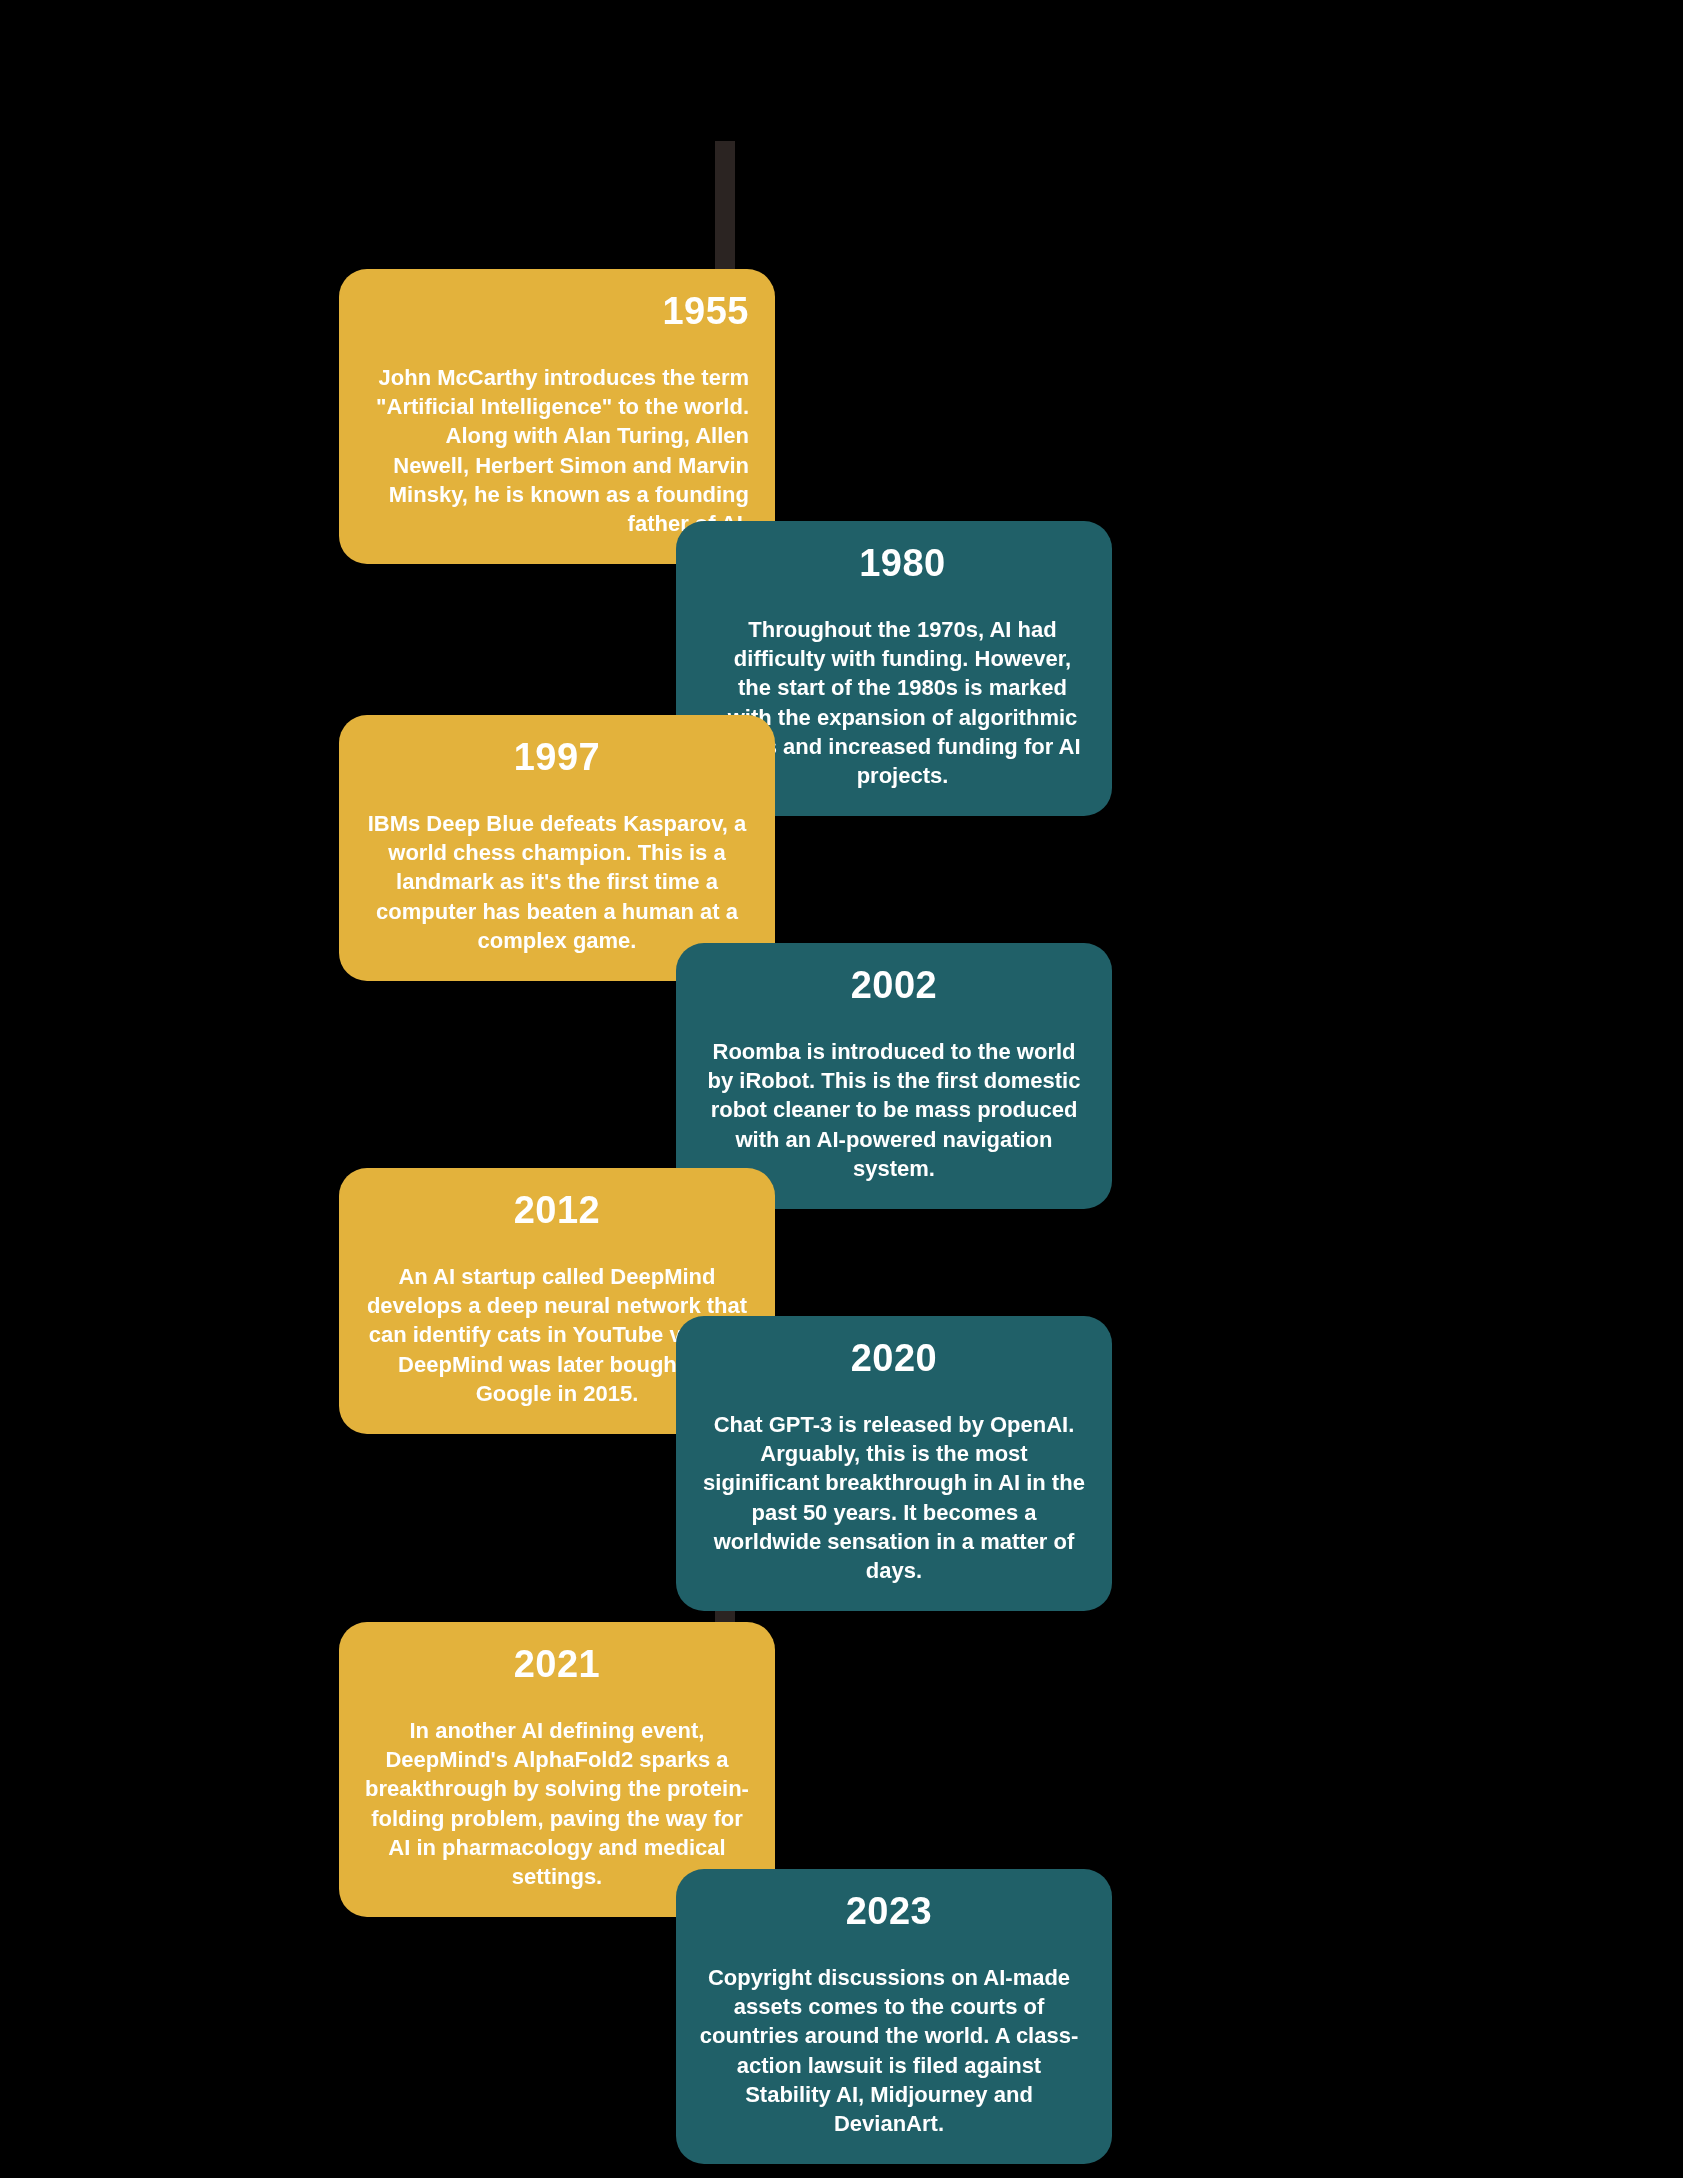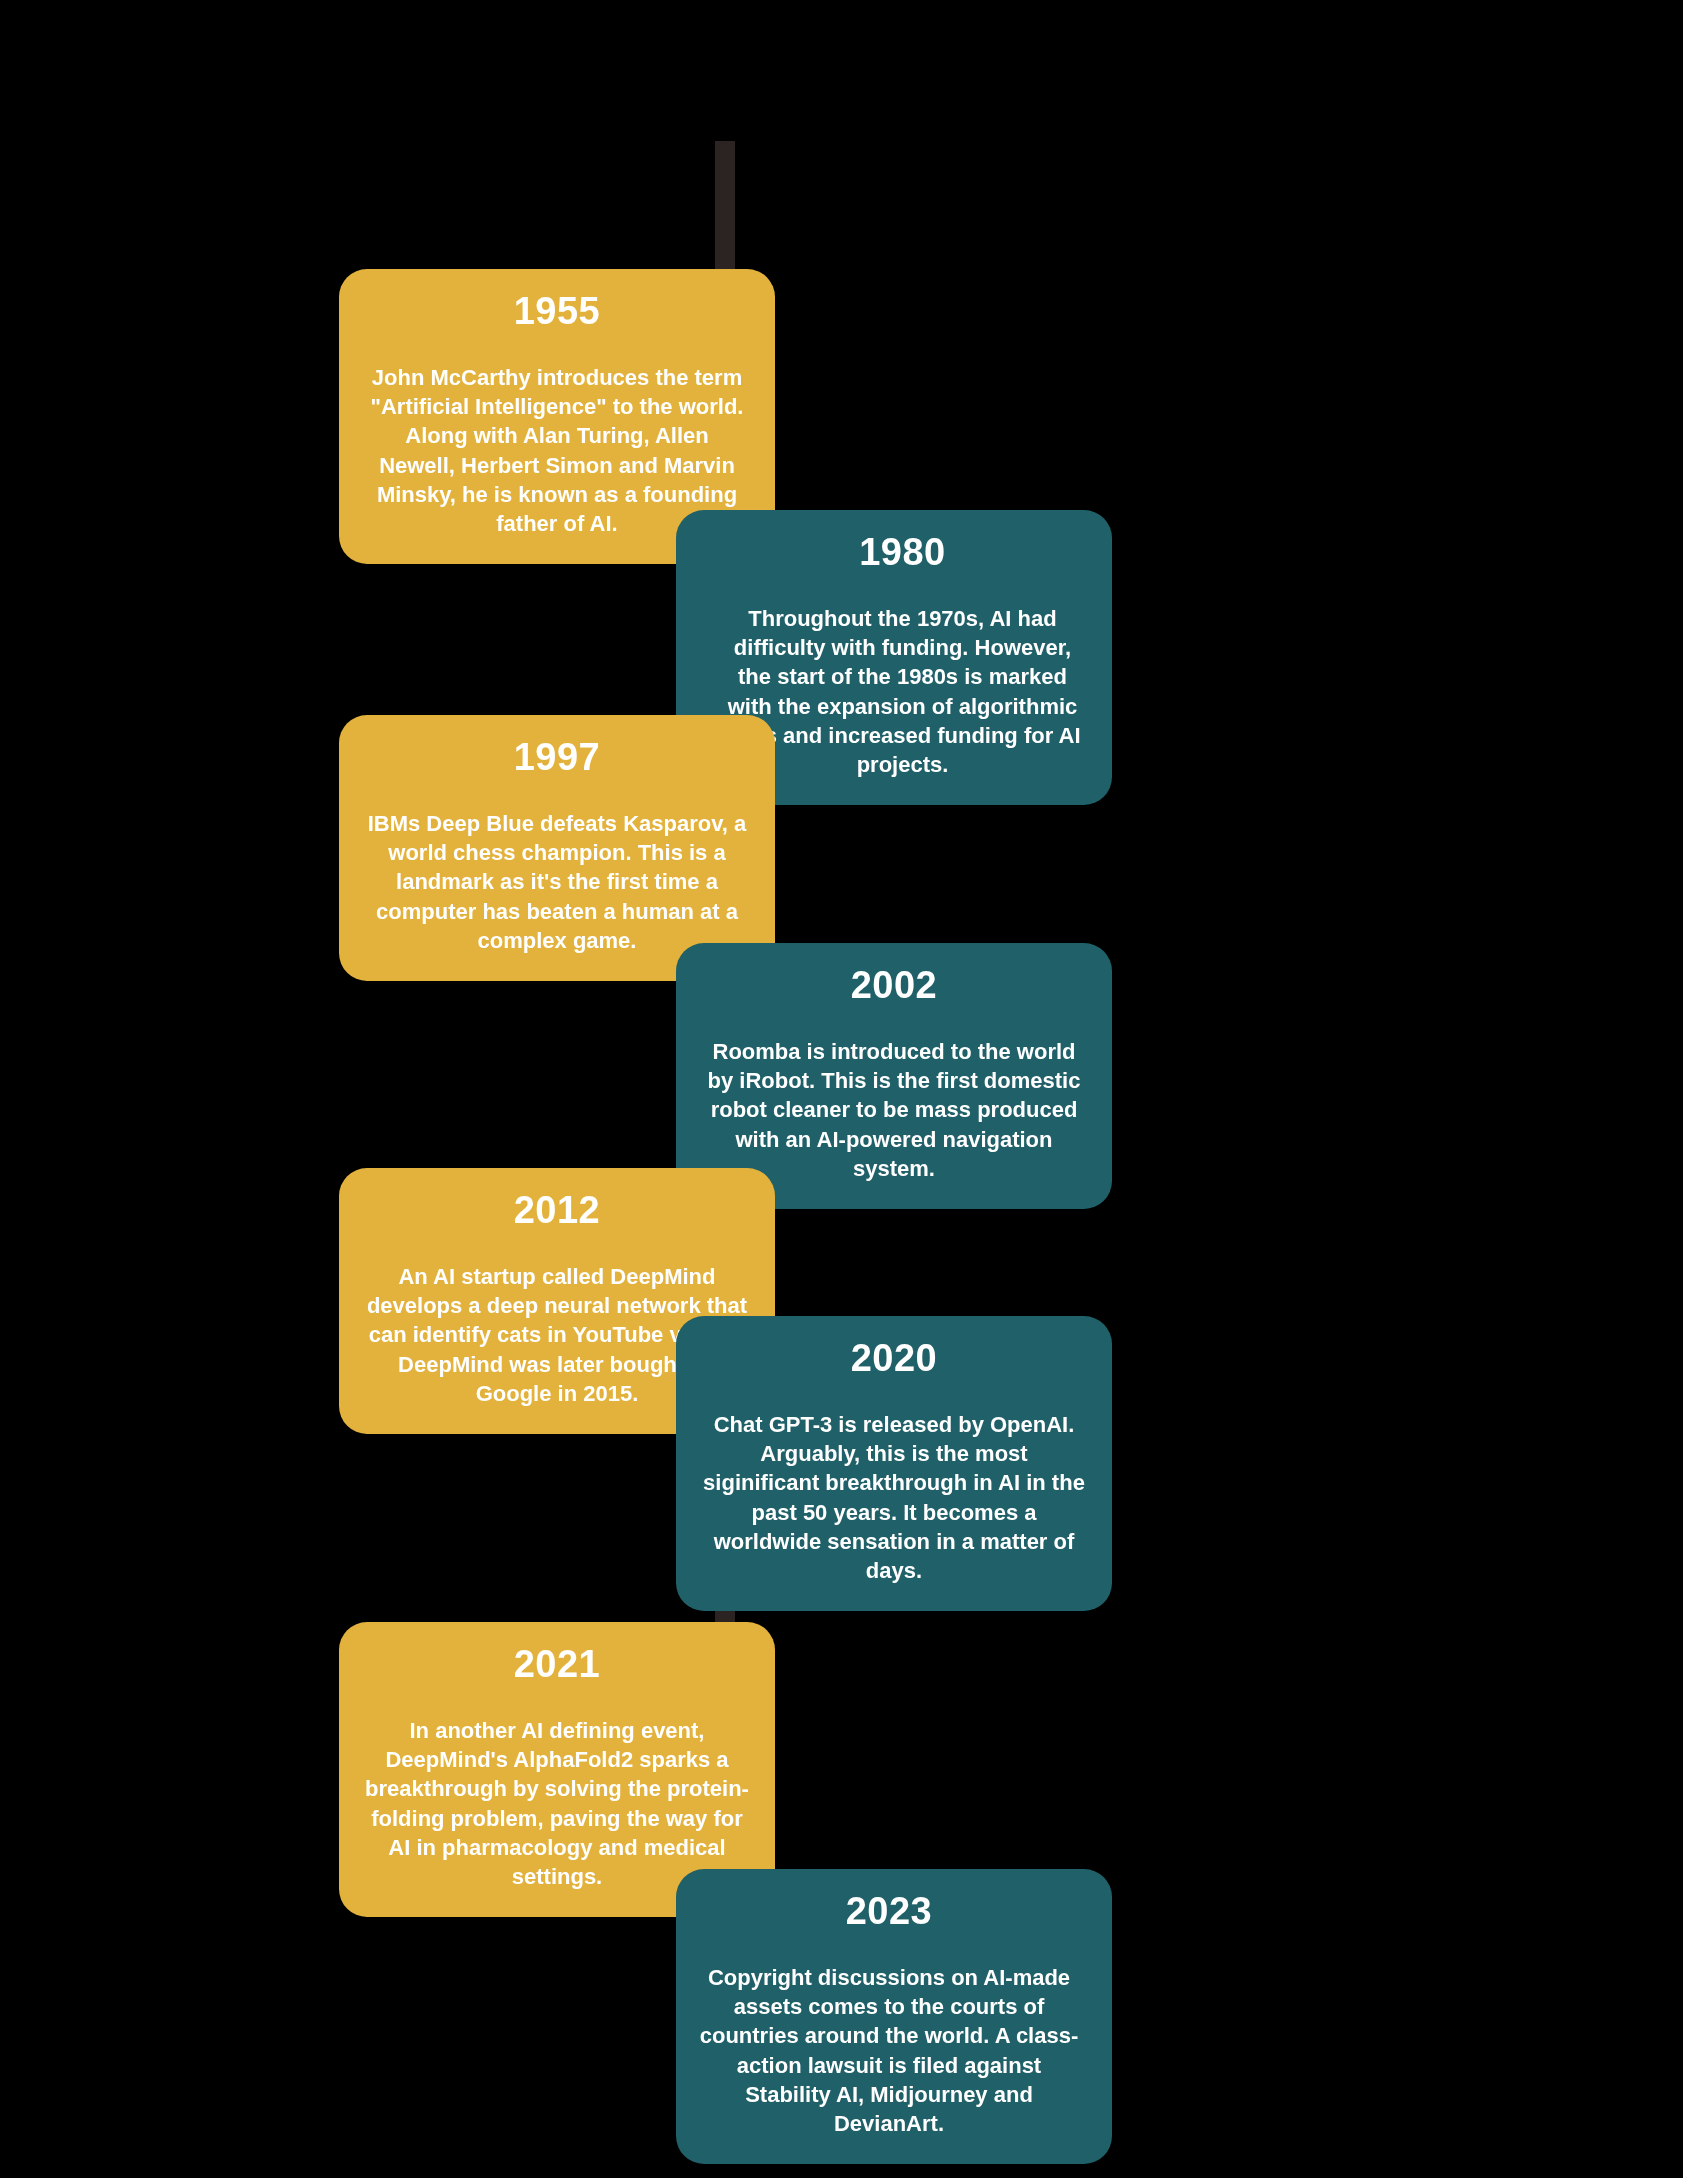--- a/index.html
+++ b/index.html
@@ -62,22 +62,22 @@
 
   .entry-desc {
     font-size: 22px;
     font-weight: bold;
     line-height: 1.33;
     margin: 0;
     color: #FFFFFF;
   }
 
   
-  #card-0 { top: 269px; }
-  #card-1 { top: 510px; padding-left: 43px; }
+  #card-0 { top: 269px; text-align: right; }
+  #card-1 { top: 521px; padding-left: 43px; }
   #card-2 { top: 715px; }
   #card-3 { top: 943px; }
   #card-4 { top: 1168px; }
   #card-5 { top: 1316px; }
   #card-6 { top: 1622px; }
   #card-7 { top: 1869px; padding-left: 16px; }
 </style>
 </head>
 <body>
 

